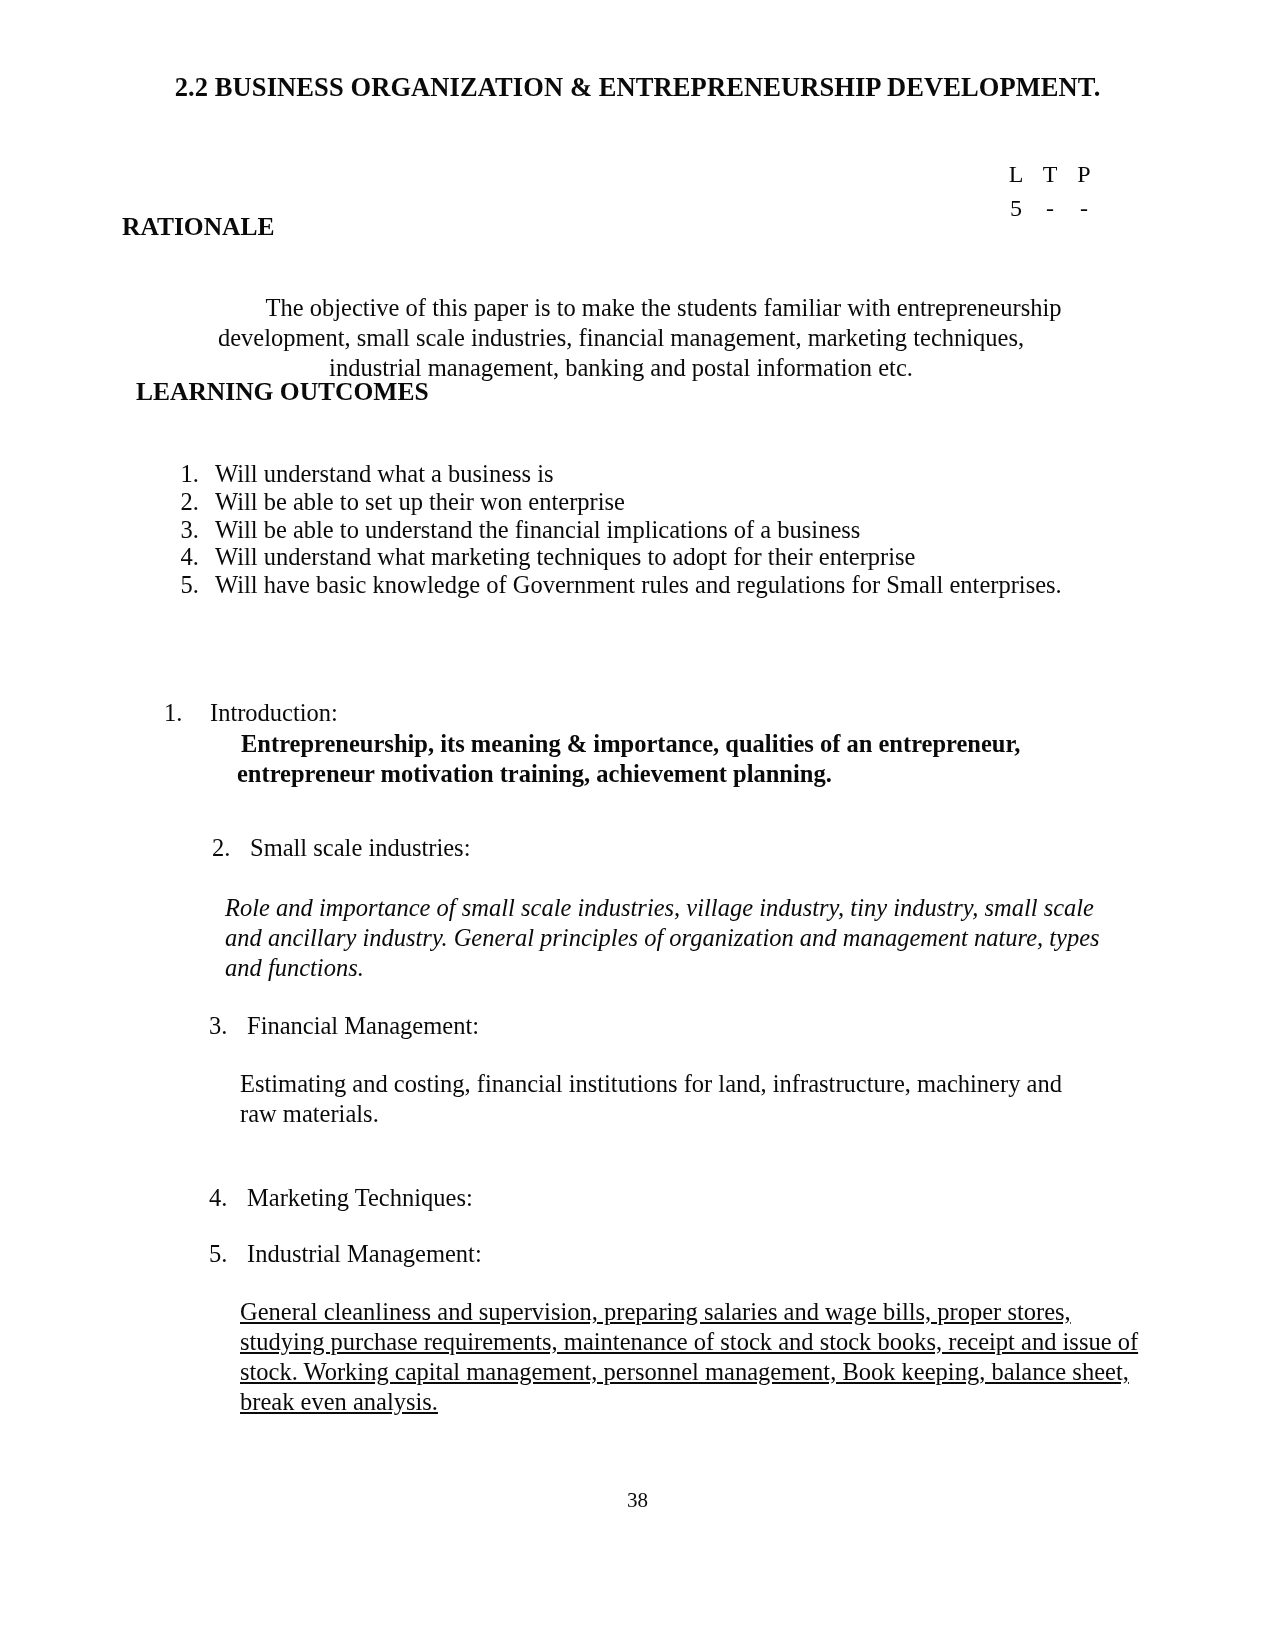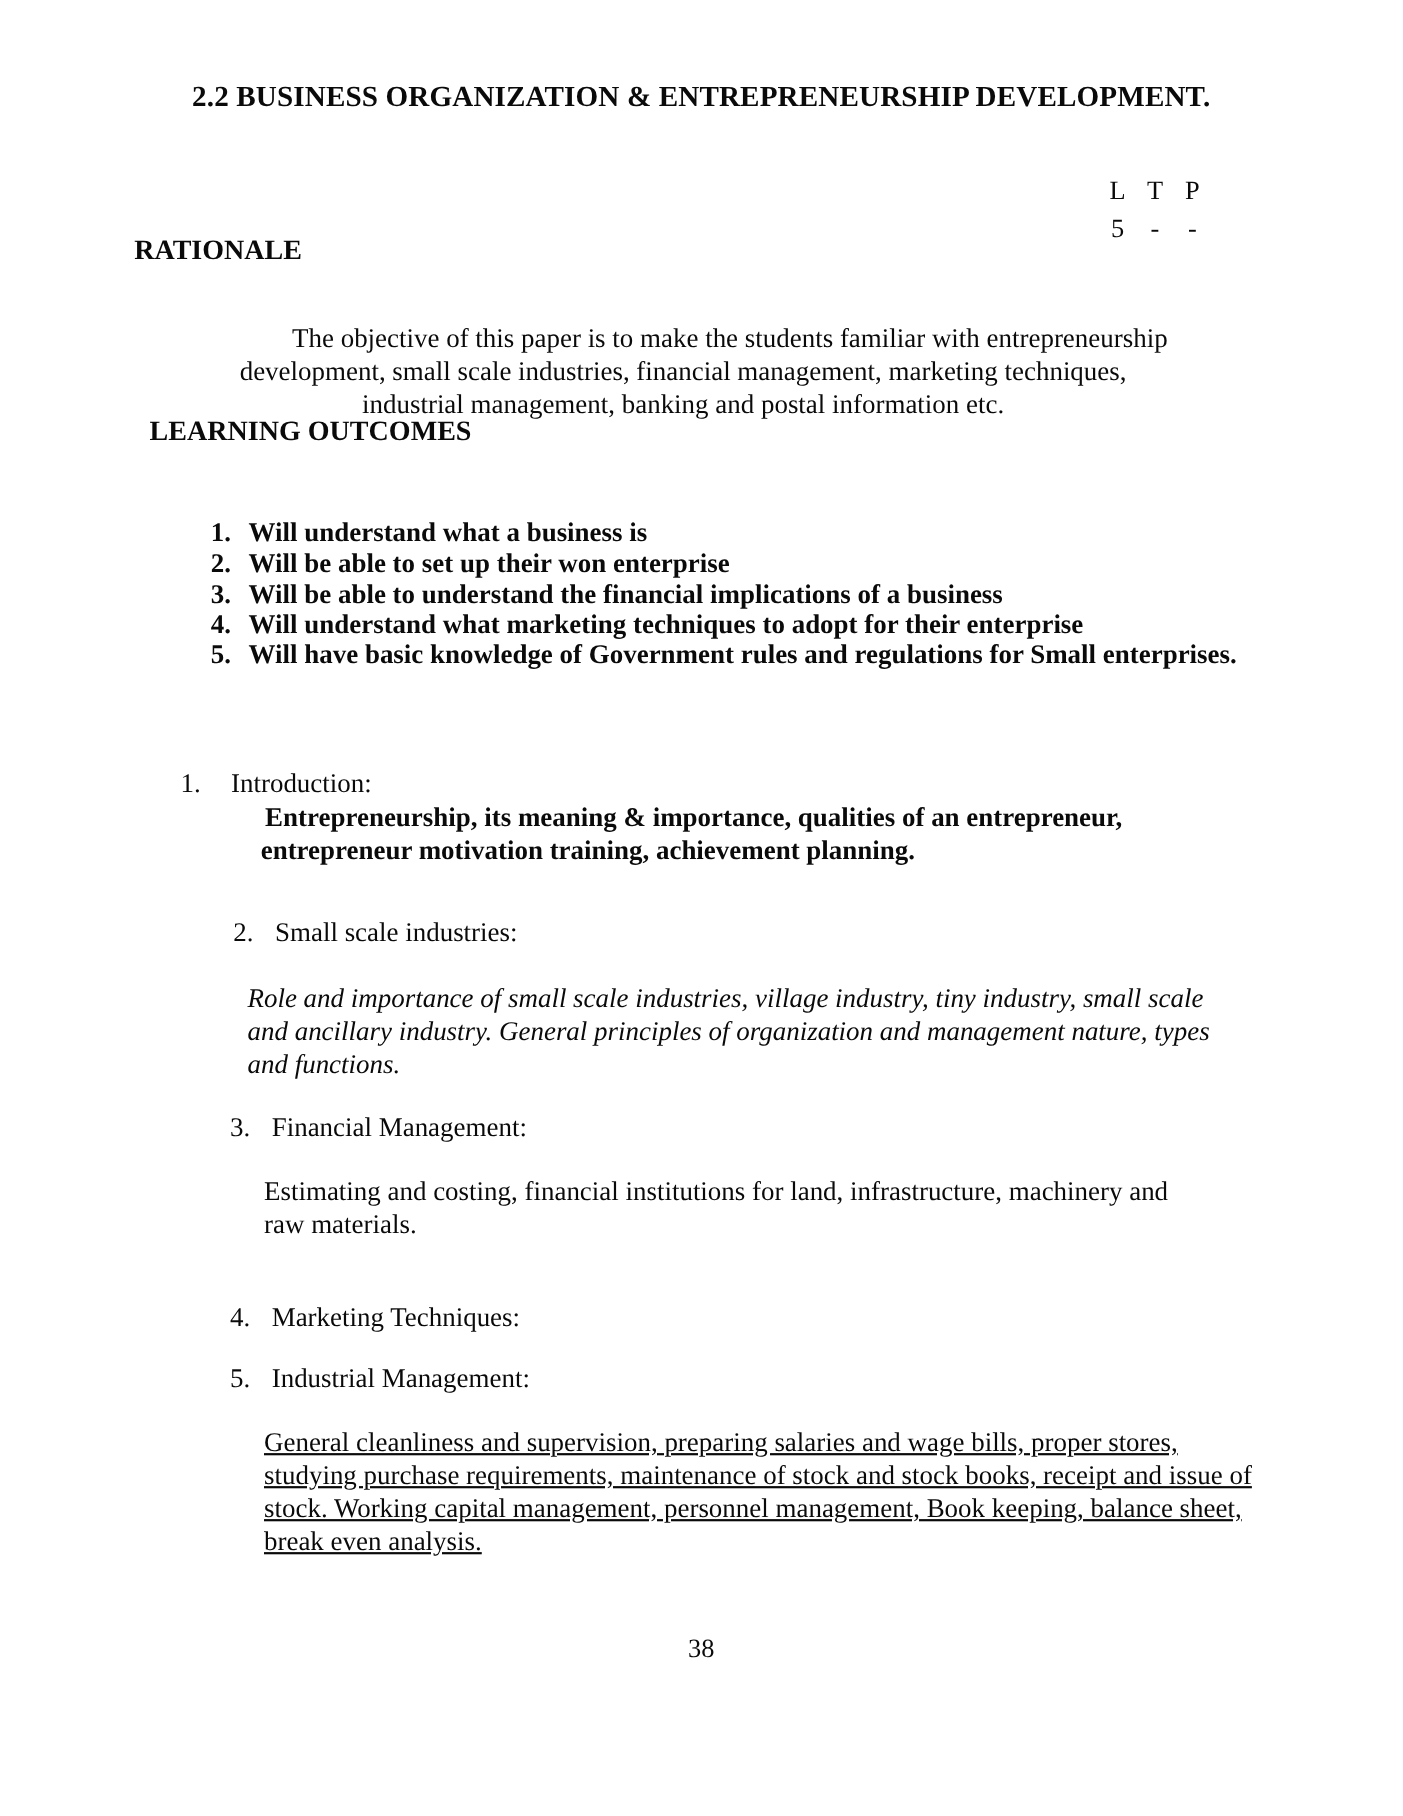--- a/index.html
+++ b/index.html
@@ -105,26 +105,25 @@
     position: absolute;
     top: 432px;
     left: 135px;
     font-size: 24.5px;
     line-height: 1.22;
   }
   ol.outcomes-list {
     position: absolute;
     top: 460px;
     left: 135px;
-    margin: 11px;
+    margin: 0;
     padding: 0 0 0 54px;
     font-size: 24.5px;
     line-height: 1.135;
     list-style-position: outside;
-    font-weight: bold;
   }
   ol.outcomes-list li {
     padding-left: 10px;
     white-space: nowrap;
   }
 
   
   .contents-block {
     position: absolute;
     top: 698px;
@@ -198,21 +197,21 @@
     text-decoration: underline;
   }
 
   
   .page-number {
     position: absolute;
     bottom: 138px;
     left: 0;
     right: 0;
     text-align: center;
-    font-size: 24px;
+    font-size: 21px;
   }
 </style>
 </head>
 <body>
 
 <div class="page">
 
   <h1 class="doc-title">2.2 BUSINESS ORGANIZATION &amp; ENTREPRENEURSHIP DEVELOPMENT.</h1>
 
   <div class="ltp-wrap">

